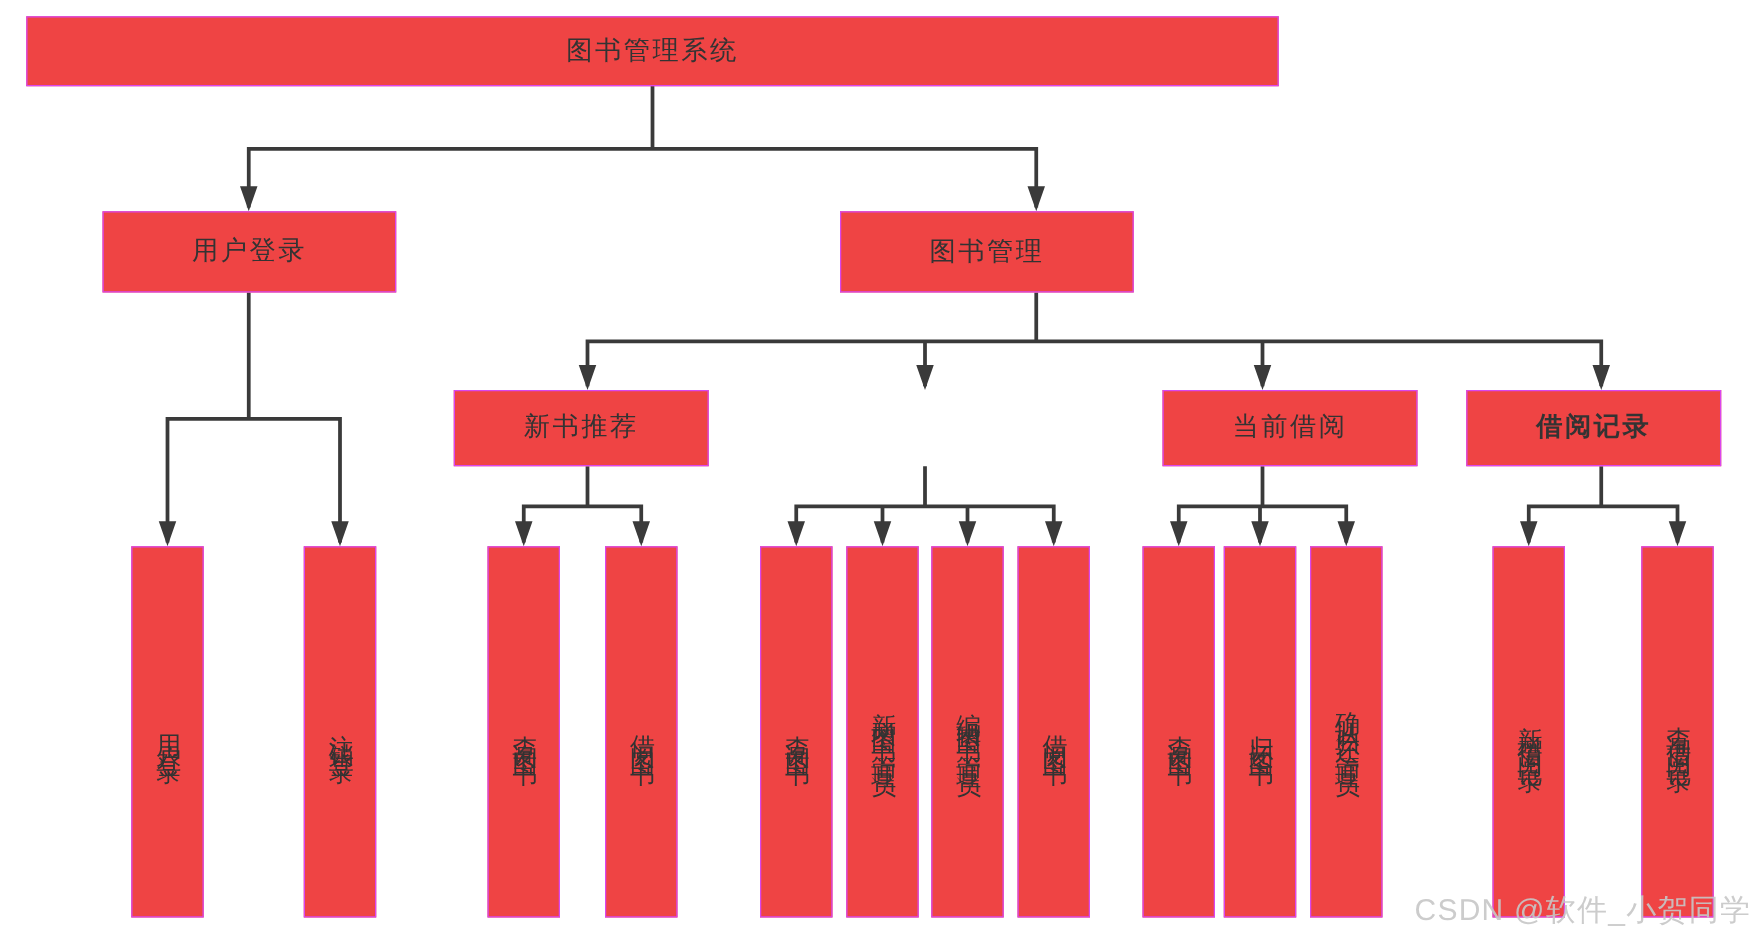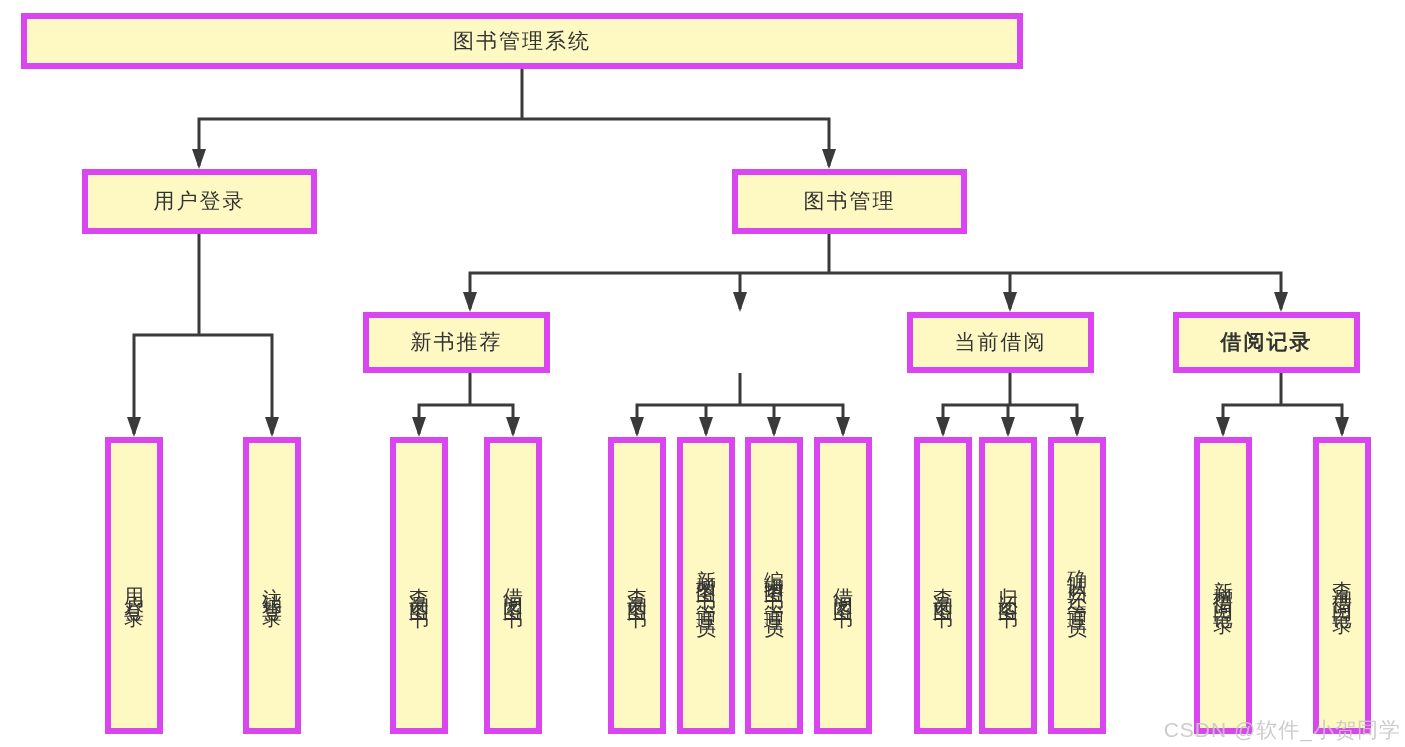--- a/index.html
+++ b/index.html
@@ -18,22 +18,22 @@
   .connectors {
     position: absolute;
     left: 0; top: 0;
     width: 1405px;
     height: 747px;
     pointer-events: none;
   }
   .node {
     position: absolute;
     box-sizing: border-box;
-    background: #fef9c3;
-    border: 6px solid #d946ef;
+    background: #ef4444;
+    border: 1px solid #d946ef;
     color: #333333;
     display: flex;
     align-items: center;
     justify-content: center;
     text-align: center;
     line-height: 1.25;
   }
   .hbox {
     font-size: 21px;
     letter-spacing: 2px;
@@ -46,46 +46,46 @@
     letter-spacing: 7px;
     width: 58px;
     top: 437px;
     height: 297px;
   }
   
   .n-root   { left: 21px;  top: 13px;  width: 1002px; height: 56px; }
   
   .lvl2     { top: 169px;  width: 235px; height: 65px; }
   .n-userlogin { left: 82px; }
-  .n-bookmgmt  { left: 732px; font-family: Liberation Serif, serif; }
+  .n-bookmgmt  { left: 672px; font-family: Liberation Serif, serif; }
   
-  .lvl3     { top: 312px;  width: 187px; height: 61px; }
+  .lvl3     { top: 312px;  width: 204px; height: 61px; }
   .n-newbook   { left: 363px; }
   .n-bookborrow{ left: 633px; }
-  .n-curborrow { left: 907px; text-align: center; }
+  .n-curborrow { left: 930px; text-align: center; }
   .n-records   { left: 1173px; font-weight: bold; }
   
   .lf1  { left: 105px; }
   .lf2  { left: 243px; }
   .lf3  { left: 390px; }
   .lf4  { left: 484px; }
   .lf5  { left: 608px; }
   .lf6  { left: 677px; }
   .lf7  { left: 745px; }
   .lf8  { left: 814px; }
   .lf9  { left: 914px; }
   .lf10 { left: 979px; }
   .lf11 { left: 1048px; }
   .lf12 { left: 1194px; }
   .lf13 { left: 1313px; }
   .watermark {
     position: absolute;
     right: 4px;
     bottom: 3px;
-    font-size: 21px;
+    font-size: 24px;
     color: #c7c7c7;
     letter-spacing: 1px;
     white-space: nowrap;
     z-index: 5;
     opacity: 0.9;
   }
 </style>
 </head>
 <body>
 

